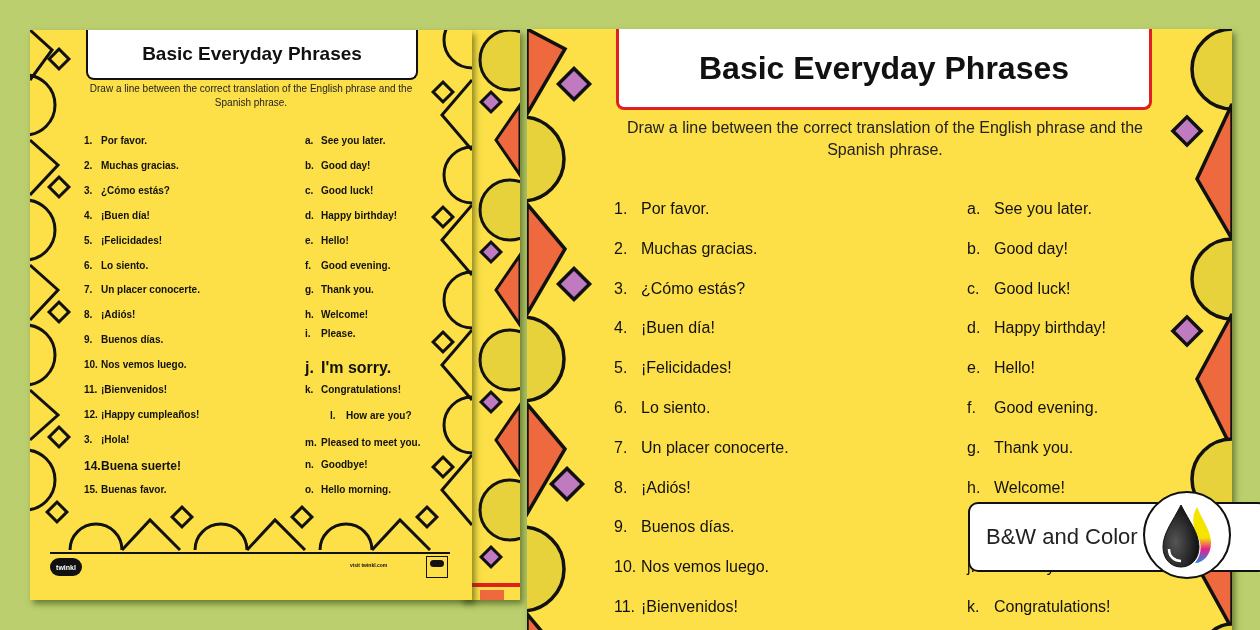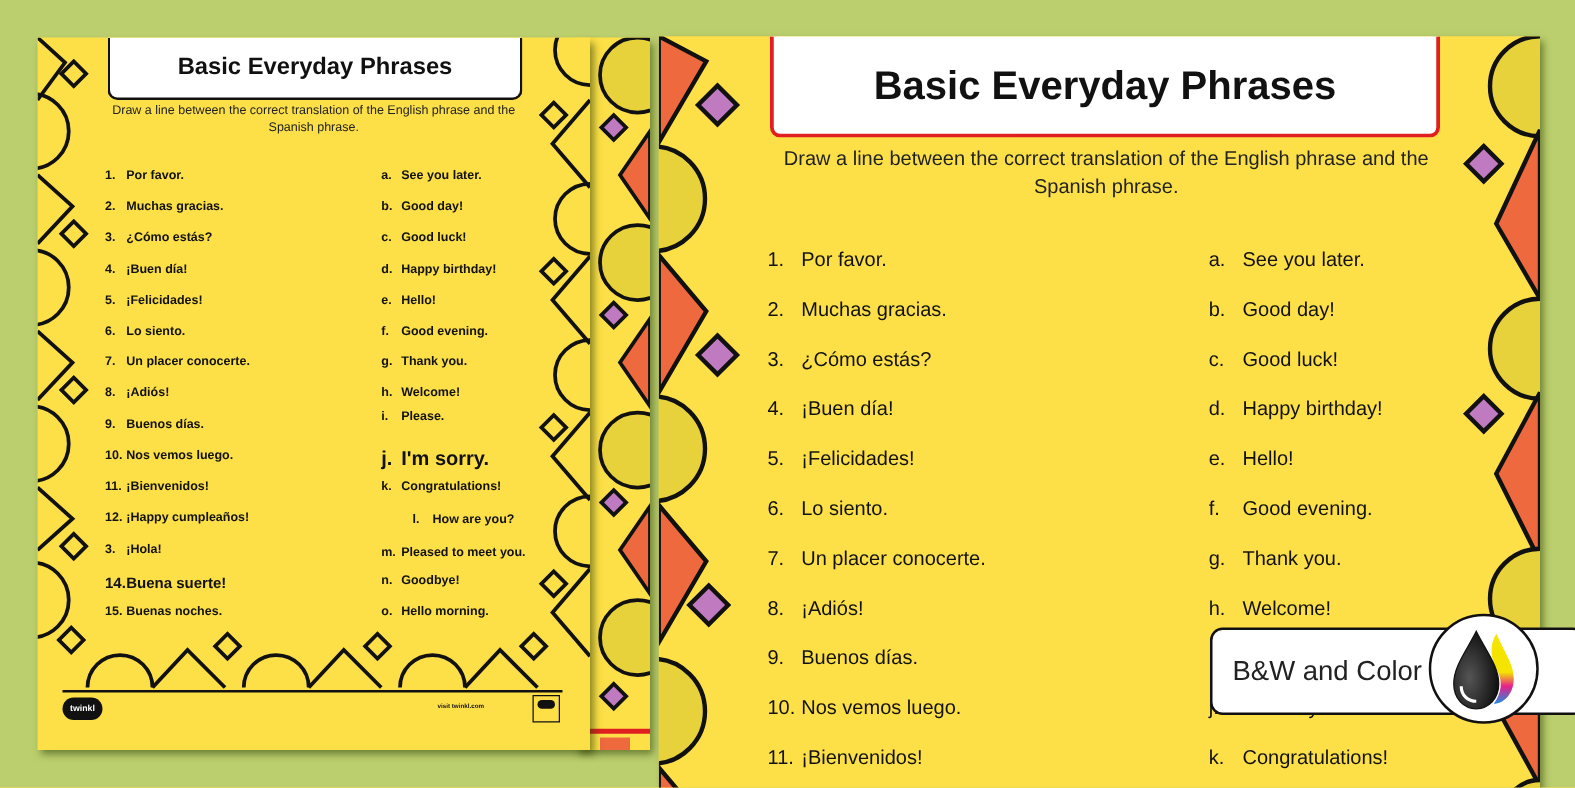--- a/index.html
+++ b/index.html
@@ -95,21 +95,21 @@
       <div class="row" style="left: 54px; top: 204.6px; font-size: 10px;"><span class="n" style="width: 17px;">5.</span><span>¡Felicidades!</span></div>
       <div class="row" style="left: 54px; top: 229.5px; font-size: 10px;"><span class="n" style="width: 17px;">6.</span><span>Lo siento.</span></div>
       <div class="row" style="left: 54px; top: 254.4px; font-size: 10px;"><span class="n" style="width: 17px;">7.</span><span>Un placer conocerte.</span></div>
       <div class="row" style="left: 54px; top: 279.3px; font-size: 10px;"><span class="n" style="width: 17px;">8.</span><span>¡Adiós!</span></div>
       <div class="row" style="left: 54px; top: 304.2px; font-size: 10px;"><span class="n" style="width: 17px;">9.</span><span>Buenos días.</span></div>
       <div class="row" style="left: 54px; top: 329.1px; font-size: 10px;"><span class="n" style="width: 17px;">10.</span><span>Nos vemos luego.</span></div>
       <div class="row" style="left: 54px; top: 354px; font-size: 10px;"><span class="n" style="width: 17px;">11.</span><span>¡Bienvenidos!</span></div>
       <div class="row" style="left: 54px; top: 378.9px; font-size: 10px;"><span class="n" style="width: 17px;">12.</span><span>¡Happy cumpleaños!</span></div>
       <div class="row" style="left: 54px; top: 403.8px; font-size: 10px;"><span class="n" style="width: 17px;">3.</span><span>¡Hola!</span></div>
       <div class="row" style="left: 54px; top: 428.7px; font-size: 12px;"><span class="n" style="width: 17px;">14.</span><span>Buena suerte!</span></div>
-      <div class="row" style="left: 54px; top: 453.6px; font-size: 10px;"><span class="n" style="width: 17px;">15.</span><span>Buenas noches.</span></div>
+      <div class="row" style="left: 54px; top: 453.6px; font-size: 10px;"><span class="n" style="width: 17px;">15.</span><span>Buenas favor.</span></div>
     </div>
   <div id="bw-right">
       <div class="row" style="left: 275px; top: 105px; font-size: 10px;"><span class="n" style="width: 16px;">a.</span><span>See you later.</span></div>
       <div class="row" style="left: 275px; top: 129.9px; font-size: 10px;"><span class="n" style="width: 16px;">b.</span><span>Good day!</span></div>
       <div class="row" style="left: 275px; top: 154.8px; font-size: 10px;"><span class="n" style="width: 16px;">c.</span><span>Good luck!</span></div>
       <div class="row" style="left: 275px; top: 179.7px; font-size: 10px;"><span class="n" style="width: 16px;">d.</span><span>Happy birthday!</span></div>
       <div class="row" style="left: 275px; top: 204.6px; font-size: 10px;"><span class="n" style="width: 16px;">e.</span><span>Hello!</span></div>
       <div class="row" style="left: 275px; top: 229.5px; font-size: 10px;"><span class="n" style="width: 16px;">f.</span><span>Good evening.</span></div>
       <div class="row" style="left: 275px; top: 254.4px; font-size: 10px;"><span class="n" style="width: 16px;">g.</span><span>Thank you.</span></div>
       <div class="row" style="left: 275px; top: 279.3px; font-size: 10px;"><span class="n" style="width: 16px;">h.</span><span>Welcome!</span></div>

